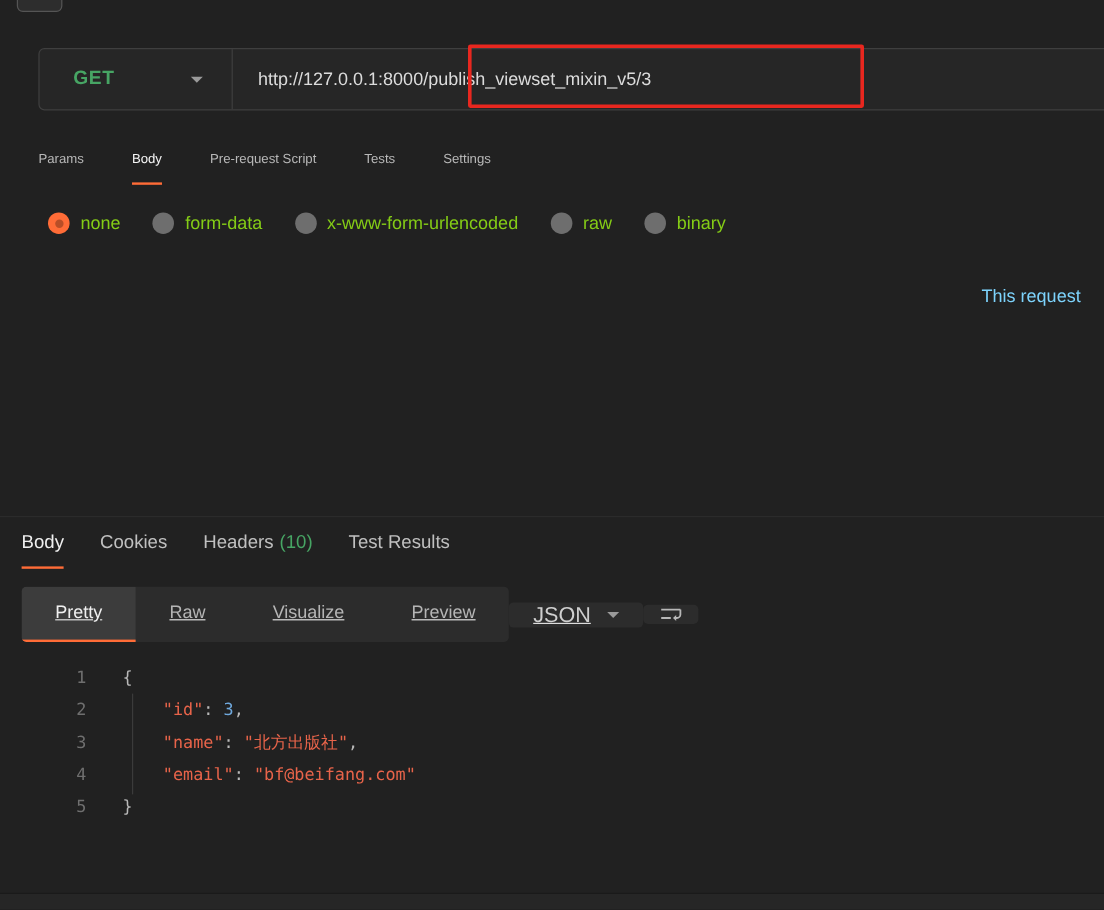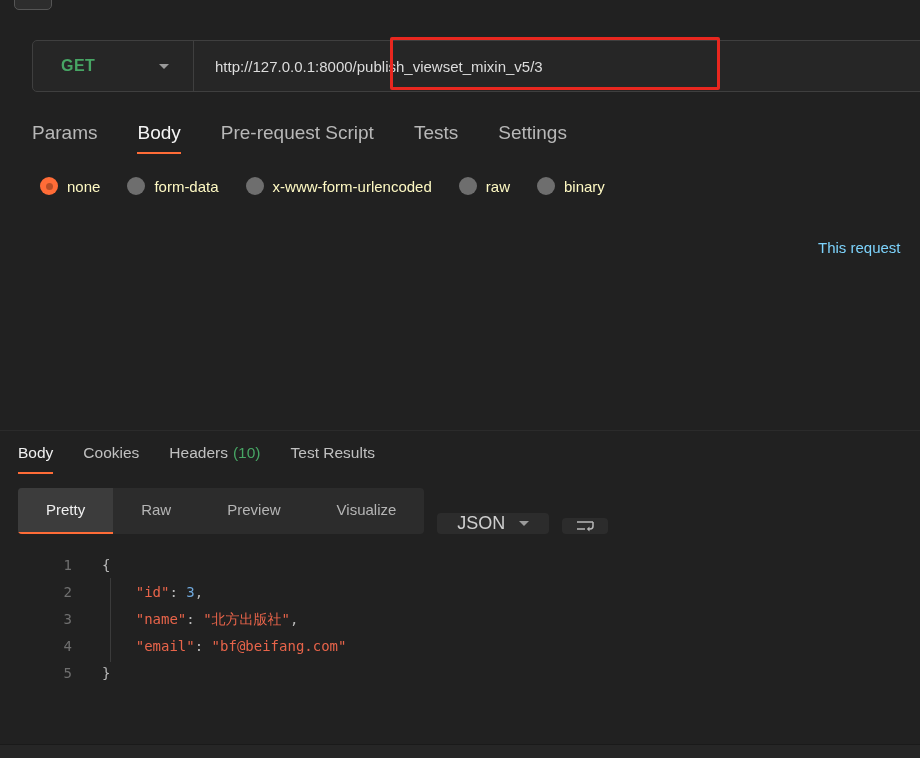--- a/index.html
+++ b/index.html
@@ -53,56 +53,56 @@
   .annotation-box{
     position:absolute;left:390px;top:37px;width:330px;height:53px;
     border:3px solid var(--annotation);border-radius:2px;z-index:6;pointer-events:none;
   }
 
   
   .req-tabs{
     position:absolute;left:32px;top:114px;display:flex;gap:40px;
   }
   .req-tab{
-    color:#b8b8b8;font-size:19px;line-height:38px;height:40px;
+    color:#b8b8b8;font-size:11px;line-height:38px;height:40px;
     border-bottom:2px solid transparent;cursor:pointer;white-space:nowrap;
   }
   .req-tab.active{color:#f5f5f5;border-bottom-color:var(--accent);}
   .count{color:var(--green);margin-left:5px;}
 
   
   .body-modes{
     position:absolute;left:40px;top:172px;display:flex;gap:27px;align-items:center;height:28px;
   }
   .mode{display:flex;align-items:center;gap:9px;cursor:pointer;}
   .radio{width:18px;height:18px;border-radius:50%;background:#6e6e6e;position:relative;flex:none;}
   .mode.selected .radio{background:var(--accent);}
   .mode.selected .radio::after{
     content:"";position:absolute;left:5.5px;top:5.5px;width:7px;height:7px;border-radius:50%;
     background:rgba(0,0,0,.28);
   }
-  .mode-label{font-size:15px;color:#fef9c3;}
+  .mode-label{font-size:15px;color:#84cc16;}
 
   .empty-hint{
     position:absolute;left:818px;top:239px;color:#7dd3fc;font-size:15px;white-space:nowrap;
   }
 
   
   .resp-divider{position:absolute;left:0;top:430px;width:100%;height:1px;background:#2b2b2b;}
   .resp-tabs{
     position:absolute;left:18px;top:434px;display:flex;gap:30px;
   }
   .resp-tab{
     color:#c0c0c0;font-size:15.5px;line-height:38px;height:40px;
     border-bottom:2px solid transparent;cursor:pointer;white-space:nowrap;
   }
   .resp-tab.active{color:#f0f0f0;border-bottom-color:var(--accent);}
 
   .toolbar{
-    position:absolute;left:18px;top:490px;height:44px;display:flex;gap:13px;align-items:flex-end;
+    position:absolute;left:18px;top:490px;height:44px;display:flex;align-items:center;text-decoration:underline;
   }
   .segmented{display:flex;background:var(--ctl);border-radius:4px;overflow:hidden;}
   .segment{
     padding:0 28px;line-height:44px;font-size:15px;color:#b5b5b5;cursor:pointer;
     border-bottom:2px solid transparent;
   }
   .segment.active{background:#3c3c3c;color:#f0f0f0;border-bottom-color:var(--accent);}
   .format-btn{
     display:flex;align-items:center;gap:14px;background:var(--ctl);border-radius:4px;
     padding:0 20px;cursor:pointer;
@@ -188,22 +188,22 @@
   <div class="resp-tab active"><span>Body</span></div>
   <div class="resp-tab"><span>Cookies</span></div>
   <div class="resp-tab"><span>Headers</span><span class="count">(10)</span></div>
   <div class="resp-tab"><span>Test Results</span></div>
 </div>
 
 <div class="toolbar">
   <div class="segmented">
     <div class="segment active">Pretty</div>
     <div class="segment">Raw</div>
+    <div class="segment">Visualize</div>
     <div class="segment">Preview</div>
-    <div class="segment">Visualize</div>
   </div>
   <div class="format-btn">
     <span class="format-label">JSON</span>
     <span class="caret-down" style="margin:0"></span>
   </div>
   <div class="icon-btn">
     <svg width="20" height="16" viewBox="0 0 20 16" fill="none">
       <path d="M2 4 H18" stroke="#b8b8b8" stroke-width="1.5"></path>
       <path d="M2 11 H10" stroke="#b8b8b8" stroke-width="1.5"></path>
       <path d="M18 4 V8 a3 3 0 0 1 -3 3 h-2" stroke="#b8b8b8" stroke-width="1.5" fill="none"></path>

